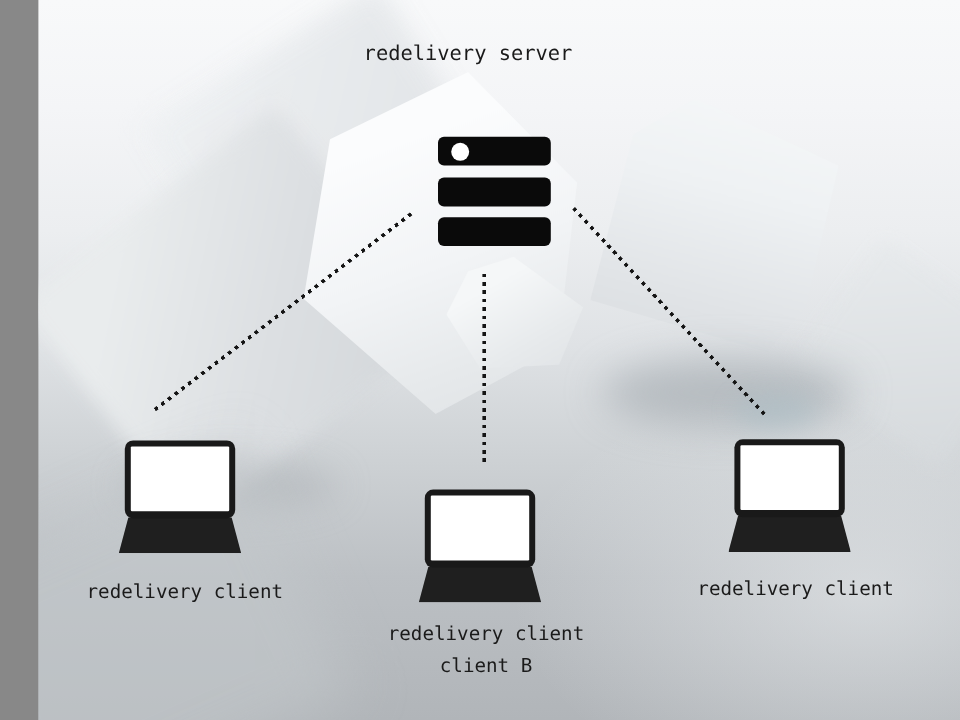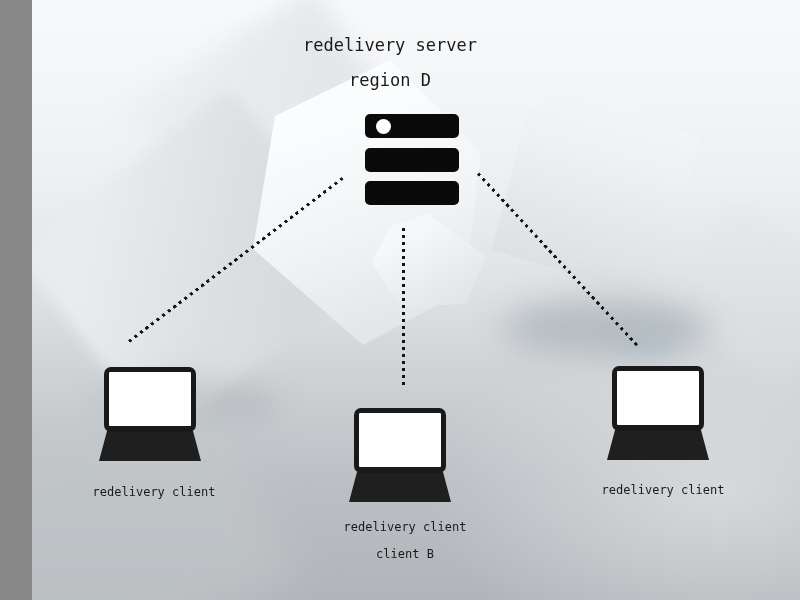--- a/index.html
+++ b/index.html
@@ -40,21 +40,21 @@
     background-image:repeating-linear-gradient(90deg,#141414 0 3px,transparent 3px 7px);
     transform-origin:0 50%;}
   #line-a{left:97px;top:340px;width:269px;transform:rotate(-37.4deg);}
   #line-c{left:446px;top:172px;width:234px;transform:rotate(47.2deg);}
   #line-b{left:370px;top:228px;width:3px;height:161px;
     background-image:repeating-linear-gradient(180deg,#141414 0 3px,transparent 3px 7px);}
 
   .label{position:absolute;color:#1a1a1a;text-align:center;}
   #server-label{left:208px;top:34px;width:300px;font-size:17px;line-height:23px;}
   #server-label .line2{margin-top:12px;}
-  .client-label{width:220px;font-size:12px;line-height:27px;}
+  .client-label{width:220px;font-size:16px;line-height:27px;}
   #label-a{left:12px;top:479px;}
   #label-b{left:263px;top:514px;}
   #label-c{left:521px;top:477px;}
 
   #server-icon{position:absolute;left:333px;top:114px;width:94px;}
   .srv-bar{height:24px;background:#0a0a0a;border-radius:5px;margin-bottom:9.5px;position:relative;}
   .srv-bar:last-child{margin-bottom:0;}
   .srv-light{position:absolute;left:11px;top:4.5px;width:15px;height:15px;background:#fff;border-radius:50%;}
 
   .laptop{position:absolute;width:102px;height:96px;}
@@ -81,21 +81,20 @@
   <div class="cube" id="shadow-left"></div>
   <div class="cube" id="haze-teal"></div>
   <div class="cube" id="blob-bottom-left"></div>
 
   <div class="dotline" id="line-a"></div>
   <div class="dotline" id="line-b"></div>
   <div class="dotline" id="line-c"></div>
 
   <div class="label" id="server-label">
     <div class="line1">redelivery server</div>
-    <div class="line2">region D</div>
   </div>
 
   <div id="server-icon">
     <div class="srv-bar">
       <span class="srv-light"></span>
     </div>
     <div class="srv-bar"></div>
     <div class="srv-bar"></div>
   </div>
 

